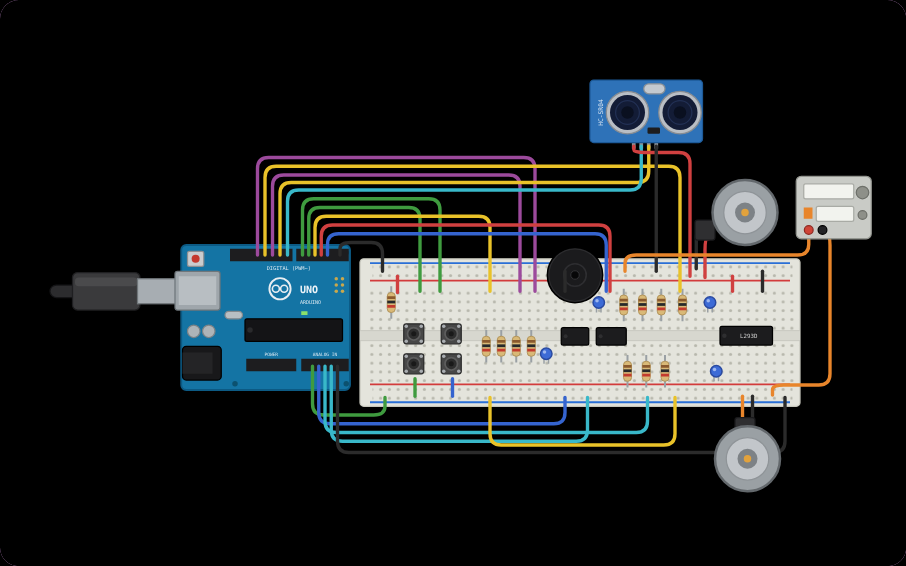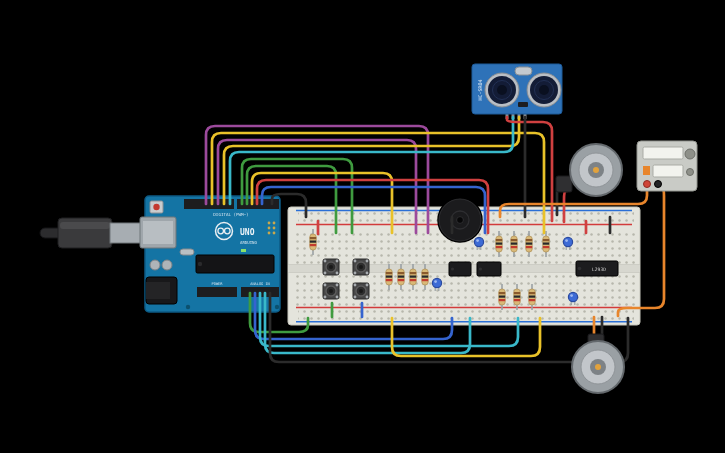--- a/index.html
+++ b/index.html
@@ -3,20 +3,21 @@
 <meta charset="utf-8">
 <style>
   html, body { margin: 0; padding: 0; background: #000; }
   .stage {
     position: relative;
     width: 725px;
     height: 453px;
     background: #f0abfc;
     overflow: hidden;
     font-family: "DejaVu Sans", sans-serif;
+    border-radius: 15px;
   }
   svg text {
     font-family: "DejaVu Sans Mono", monospace;
     user-select: none;
   }
 </style>
 </head>
 <body>
 
 <div class="stage">

